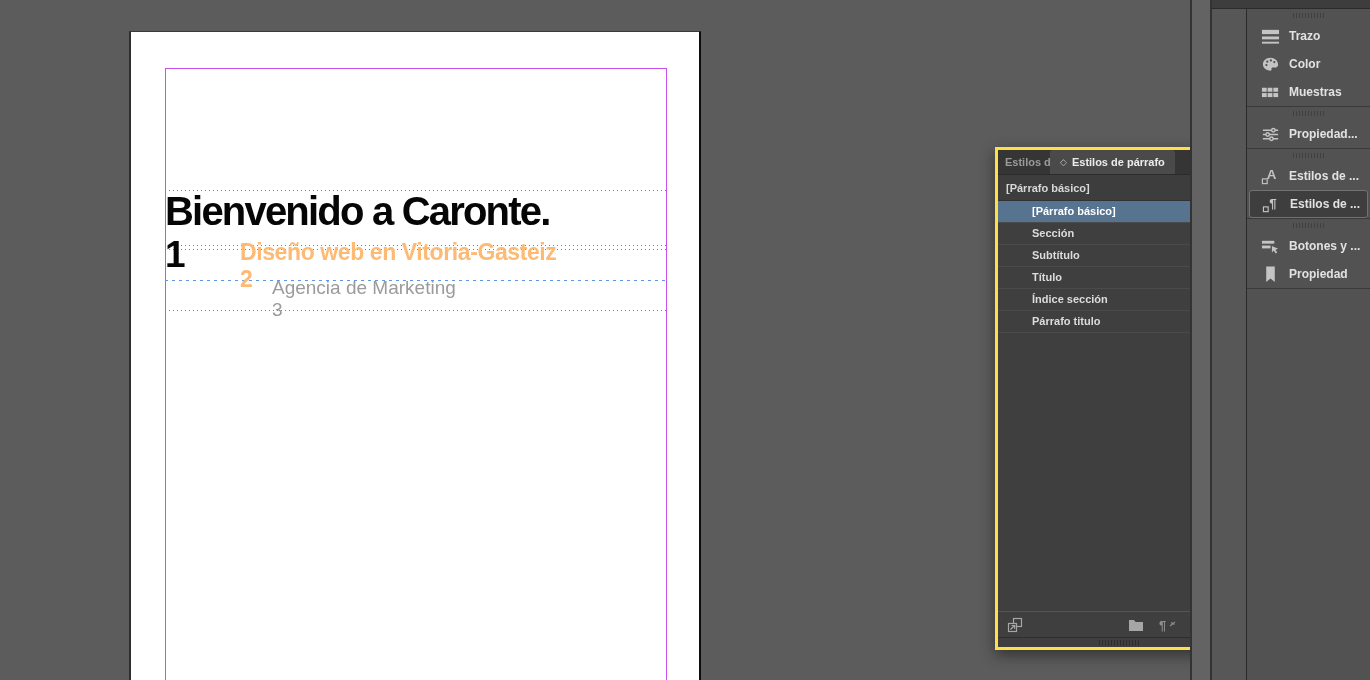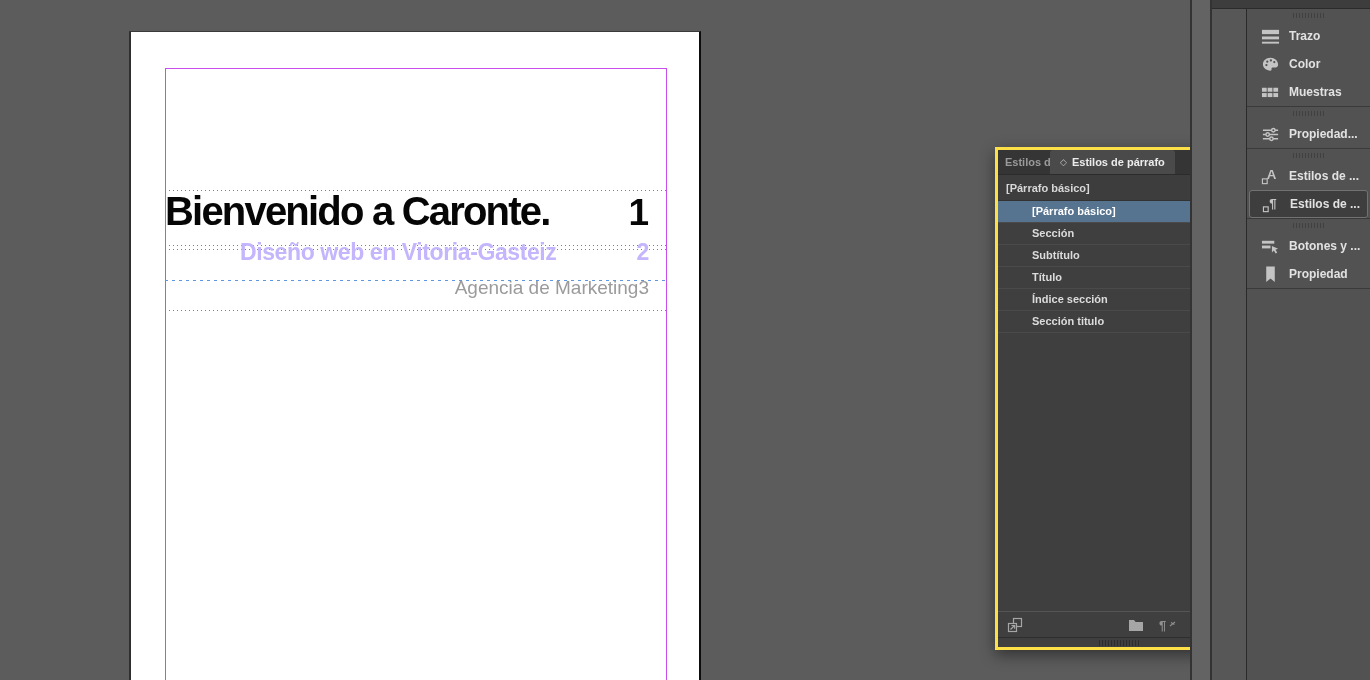--- a/index.html
+++ b/index.html
@@ -10,24 +10,24 @@
   .page { position:absolute; left:129px; top:31px; width:572px; height:649px;
           background:#ffffff; border-top:1px solid #3a3a3a; border-left:2px solid #2e2e2e;
           border-right:2px solid #0d0d0d; }
   .guide-v { position:absolute; width:1px; background:#c94eeb; }
   .guide-h { position:absolute; height:1px; background:#c94eeb; }
   .dotline { position:absolute; height:1px; left:165px; width:501px;
              background:repeating-linear-gradient(90deg,#4d86d8 0 1px, transparent 1px 4px); }
   .dotline.dash { background:repeating-linear-gradient(90deg,#5f96e0 0 3px, transparent 3px 7px); }
 
   #toc { position:absolute; left:165px; top:187px; width:484px; height:130px; }
-  .toc-row { position:absolute; display:flex; justify-content:space-between; align-items:baseline; white-space:nowrap; }
+  .toc-row { position:absolute; display:flex; justify-content:space-between; align-items:baseline; white-space:nowrap;flex-direction:column; }
   .toc-row.r1 { left:0; top:2px; width:484px; font-weight:700; font-size:40px; letter-spacing:-1.8px; color:#060606; }
   .toc-row.r1 .toc-num { font-size:37px; letter-spacing:0; }
-  .toc-row.r2 { left:75px; top:52px; width:409px; font-weight:700; font-size:23px; letter-spacing:-0.4px; color:#c4b5fd; }
+  .toc-row.r2 { left:75px; top:52px; width:409px; font-weight:700; font-size:23px; letter-spacing:-0.4px; color:#fdba74; }
   .toc-row.r3 { left:107px; top:90px; width:377px; font-weight:400; font-size:19px; color:#9b9b9b;justify-content:flex-end; }
 
   
   #panel { position:absolute; left:995px; top:147px; width:250px; height:503px;
            background:#3f3f3f; border:3px solid #fde047; box-shadow:0 5px 14px rgba(0,0,0,.45); }
   .tabbar { height:25px; background:#353535; display:flex; align-items:stretch; border-bottom:1px solid #2c2c2c; }
   .tab-hidden { width:52px; overflow:hidden; color:#9a9a9a; font-size:11px; font-weight:700;
                 line-height:25px; padding-left:7px; white-space:nowrap; }
   .tab-active { background:#4a4a4a; display:flex; align-items:center; gap:5px; padding:0 10px;
                 color:#ececec; font-size:11px; font-weight:700; border-radius:3px 3px 0 0; }
@@ -130,21 +130,21 @@
         </svg>
     </span>
   </div>
 
   <div id="styles-list">
       <div class="style-row selected">[Párrafo básico]</div>
       <div class="style-row">Sección</div>
       <div class="style-row">Subtítulo</div>
       <div class="style-row">Título</div>
       <div class="style-row">Índice sección</div>
-      <div class="style-row">Sección titulo</div>
+      <div class="style-row">Párrafo titulo</div>
     </div>
 
   <div class="panel-bottom">
     <span class="pb-icon">
       <svg width="16" height="16" viewBox="0 0 16 16" fill="none" stroke="#a6a6a6" stroke-width="1.2">
         <rect x="6.5" y="1.5" width="8" height="8"></rect>
           <rect x="1.5" y="6.5" width="8" height="8" fill="#3f3f3f"></rect>
         <path d="M3.5 12.5l4-4M4.5 8.5h3.2v3.2"></path>
       </svg>
     </span>

